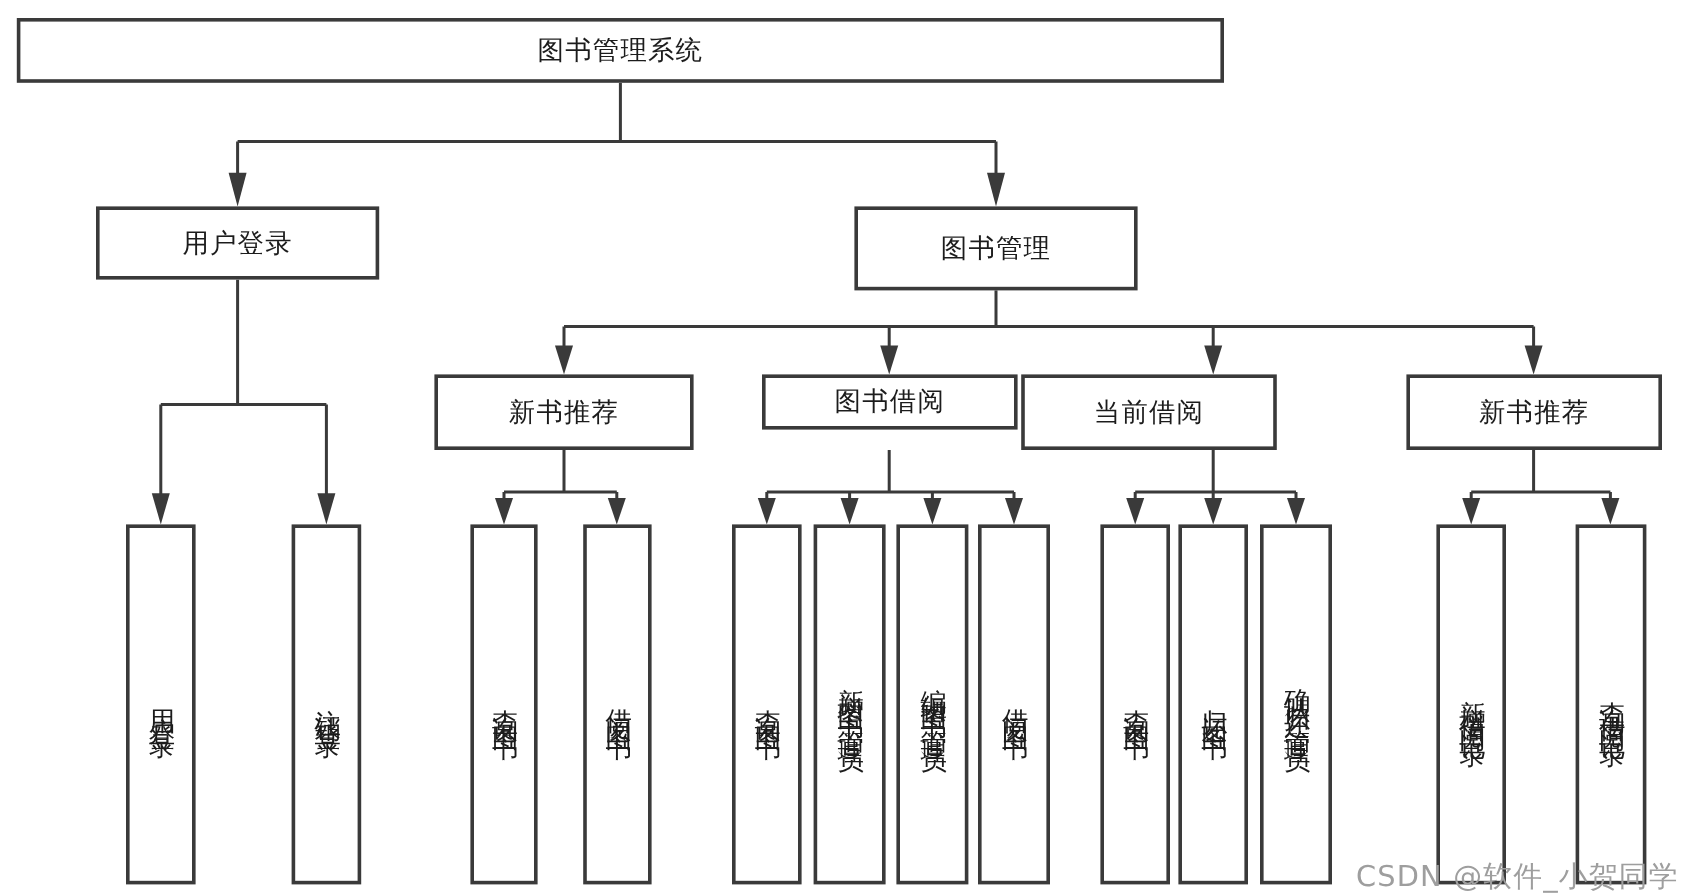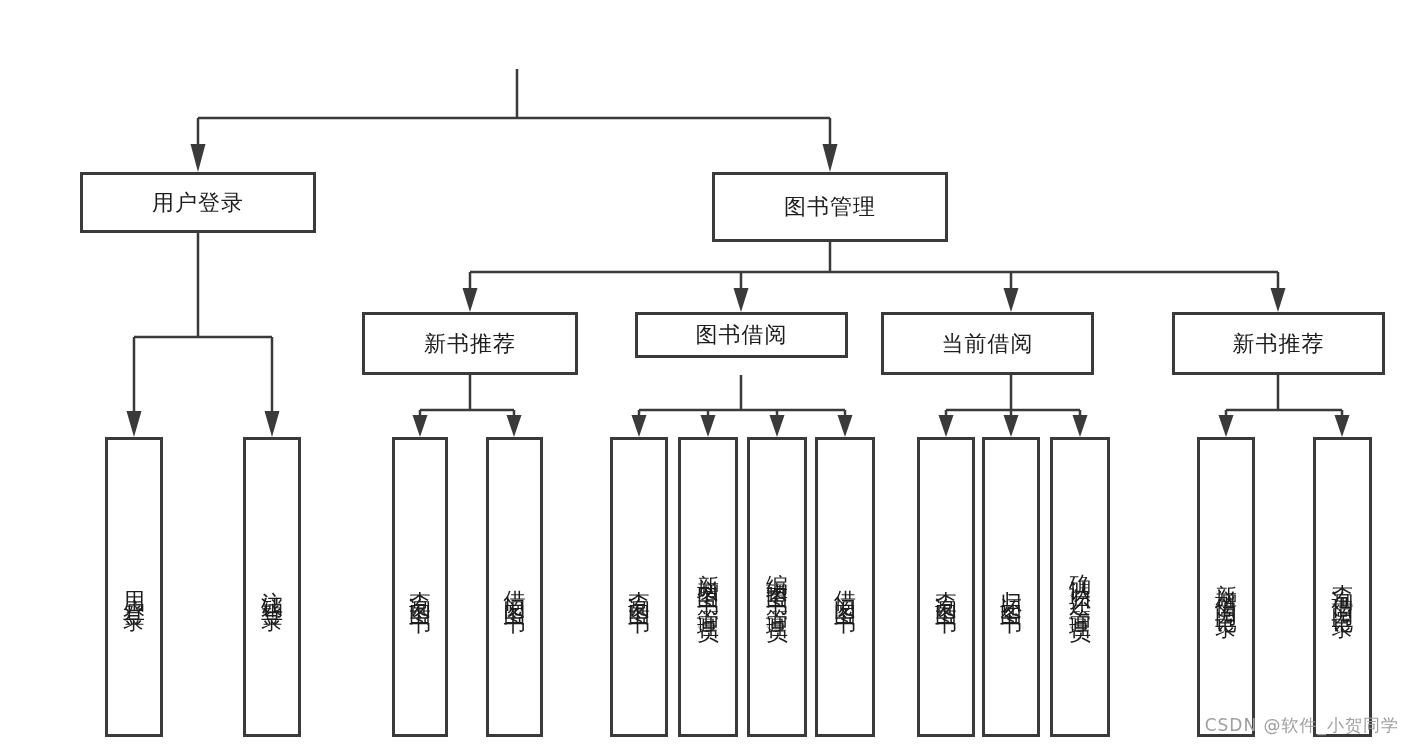--- a/index.html
+++ b/index.html
@@ -52,21 +52,21 @@
     font-size: 22px;
     letter-spacing: 7px;
     color: #1c1c1c;
     z-index: 2;
     line-height: 1;
   }
   #watermark {
     position: absolute;
     right: 6px;
     top: 714px;
-    font-size: 17px;
+    font-size: 24px;
     color: #9e9e9e;
     z-index: 3;
     letter-spacing: 1px;
     white-space: nowrap;
   }
   .stroke { stroke: #3a3a3a; stroke-width: 2.5; fill: none; }
   .arrow  { fill: #3a3a3a; stroke: none; }
 </style>
 </head>
 <body>
@@ -102,27 +102,28 @@
     <path class="stroke" d="M1011 375 V410 M946 410 H1080 M946 410 V419 M1011 410 V419 M1080 410 V419"></path>
     <polygon class="arrow" points="938.5,415 953.5,415 946,437"></polygon>
     <polygon class="arrow" points="1003.5,415 1018.5,415 1011,437"></polygon>
     <polygon class="arrow" points="1072.5,415 1087.5,415 1080,437"></polygon>
 
     <path class="stroke" d="M1278 375 V410 M1226 410 H1342 M1226 410 V419 M1342 410 V419"></path>
     <polygon class="arrow" points="1218.5,415 1233.5,415 1226,437"></polygon>
     <polygon class="arrow" points="1334.5,415 1349.5,415 1342,437"></polygon>
   </svg>
 
+  <div class="hbox" style="left:14px; top:15px; width:1006px; height:54px;">图书管理系统</div>
 
   <div class="hbox" style="left:80px; top:172px; width:236px; height:61px;">用户登录</div>
   <div class="hbox" style="left:712px; top:172px; width:236px; height:70px;">图书管理</div>
 
   <div class="hbox" style="left:362px; top:312px; width:216px; height:63px;">新书推荐</div>
   <div class="hbox" style="left:635px; top:312px; width:213px; height:46px;">图书借阅</div>
-  <div class="hbox" style="left:881px; top:312px; width:213px; height:63px;">当前借阅</div>
+  <div class="hbox" style="left:851px; top:312px; width:213px; height:63px;">当前借阅</div>
   <div class="hbox" style="left:1172px; top:312px; width:213px; height:63px;">新书推荐</div>
 
   <div class="vbox" style="left:105px; width:58px;">用户登录</div>
   <div class="vbox" style="left:243px; width:58px;">注销登录</div>
 
   <div class="vbox" style="left:392px; width:56px;">查询图书</div>
   <div class="vbox" style="left:486px; width:57px;">借阅图书</div>
 
   <div class="vbox" style="left:610px; width:58px;">查询图书</div>
   <div class="vbox" style="left:678px; width:60px;">新增图书（管理员）</div>

